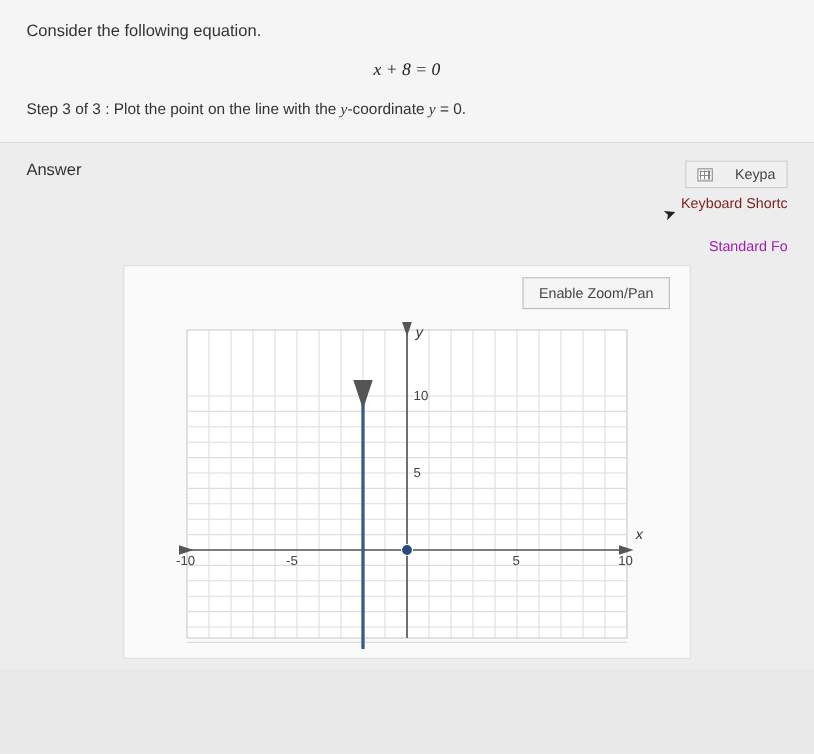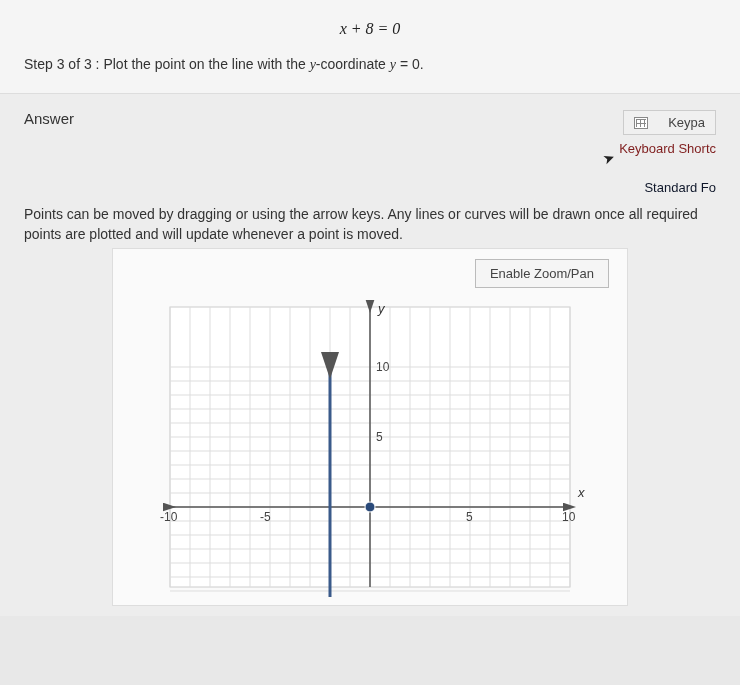--- a/index.html
+++ b/index.html
@@ -77,21 +77,21 @@
     }
     .keyboard-shortcut {
       font-size: 13px;
       color: #7f1d1d;
       margin-top: 6px;
       cursor: pointer;
     }
     .standard-form {
       text-align: right;
       font-size: 13px;
-      color: #0f172a;
+      color: #a21caf;
       cursor: pointer;
       margin-top: 24px;
       margin-bottom: 10px;
     }
     .instructions {
       font-size: 14px;
       color: #333;
       line-height: 1.4;
       margin-bottom: 4px;
     }
@@ -125,41 +125,41 @@
       top: 56px;
       font-size: 14px;
       color: #222;
       transform: rotate(-20deg);
     }
   </style>
 </head>
 <body>
 
 <div class="question-section">
+  <div class="question-prompt">Consider the following equation.</div>
   <div class="equation">x + 8 = 0</div>
   <div class="step-text">
     <b>Step 3 of 3 :</b>
     <span> Plot the point on the line with the <span class="math">y</span>-coordinate <span class="math">y</span> = 0.</span>
   </div>
 </div>
 
 <div class="answer-section">
   <div class="answer-header">
     <div class="answer-label">Answer</div>
     <div class="right-controls">
       <button class="keypad-btn">
         <span class="keypad-icon"></span>
         <span>Keypa</span>
       </button>
       <div class="keyboard-shortcut">Keyboard Shortc</div>
     </div>
   </div>
   <div class="cursor-icon">➤</div>
   <div class="standard-form">Standard Fo</div>
-  <div class="instructions">Points can be moved by dragging or using the arrow keys. Any lines or curves will be drawn once all required points are plotted and will update whenever a point is moved.</div>
 
   <div class="graph-container">
     <button class="zoom-btn">Enable Zoom/Pan</button>
     <svg class="graph-svg" width="440" height="300" viewBox="0 0 440 300">
       <defs>
         <marker id="arrow" markerWidth="10" markerHeight="10" refX="5" refY="3" orient="auto" markerUnits="strokeWidth">
           <path d="M0,0 L0,6 L9,3 z" fill="#555"></path>
         </marker>
       </defs>
       <g>

